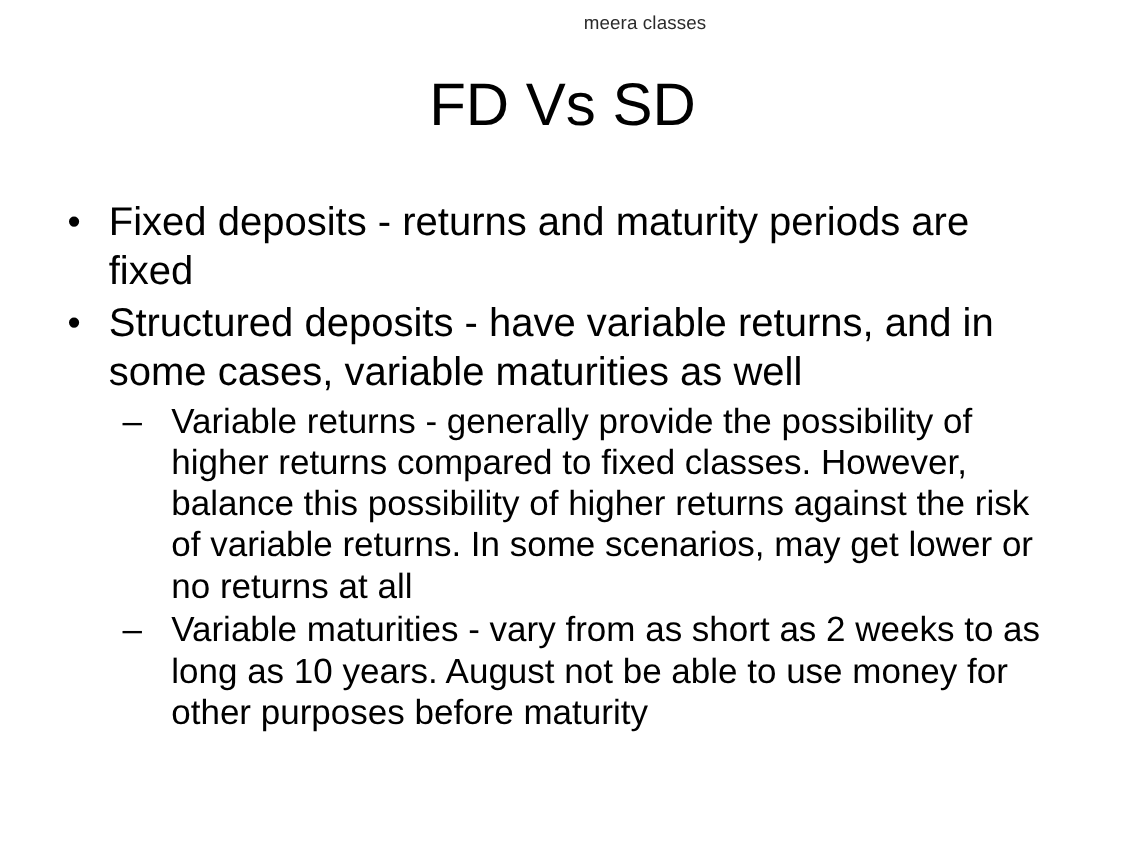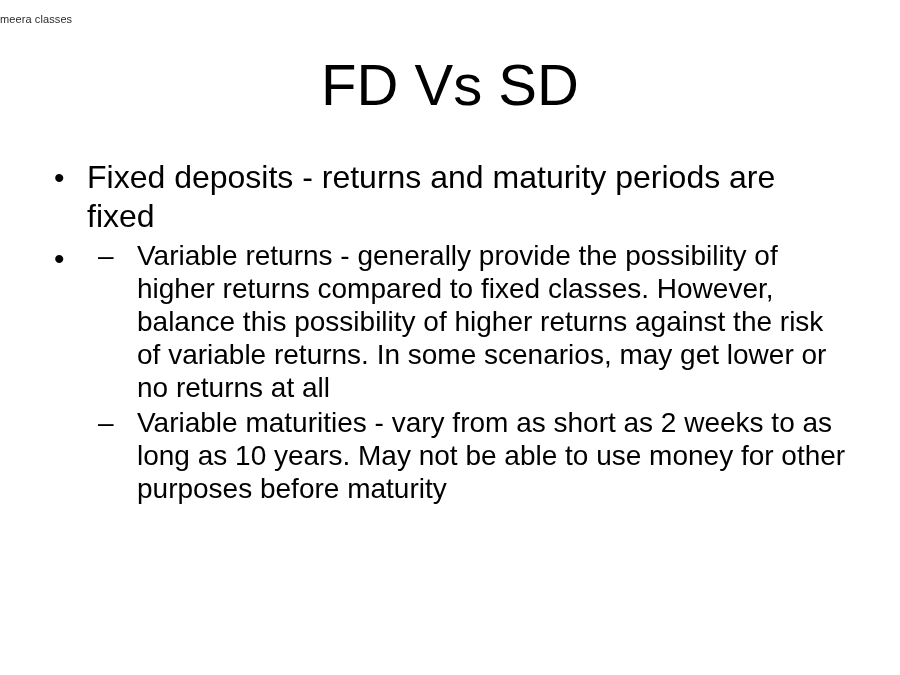--- a/index.html
+++ b/index.html
@@ -18,38 +18,38 @@
     color: #000000;
     -webkit-font-smoothing: antialiased;
   }
 
   
   .header-note {
     position: absolute;
     top: 12px;
     left: 0;
     width: 900px;
-    text-align: left;
+    text-align: right;
     padding-right: 335px;
     box-sizing: border-box;
-    font-size: 11px;
+    font-size: 15px;
     line-height: 14px;
     color: #2b2b2b;
     letter-spacing: 0.1px;
     white-space: nowrap;
   }
 
   
   .slide-title {
     position: absolute;
     top: 51px;
     left: 0;
     width: 900px;
     text-align: center;
-    font-size: 58px;
+    font-size: 48px;
     line-height: 68px;
     font-weight: normal;
     color: #000000;
     letter-spacing: 0px;
   }
 
   
   .body-block {
     position: absolute;
     top: 158px;
@@ -131,29 +131,30 @@
   <div class="body-block">
     <ul class="lvl1">
 
       <li class="lvl1-item">
         <span class="marker-dot">•</span>
         <span class="lvl1-text">Fixed deposits - returns and maturity periods are fixed</span>
       </li>
 
       <li class="lvl1-item">
         <span class="marker-dot">•</span>
+        <span class="lvl1-text">Structured deposits - have variable returns, and in some cases, variable maturities as well</span>
 
         <ul class="lvl2">
           <li class="lvl2-item">
             <span class="marker-dash">–</span>
             <span class="lvl2-text">Variable returns - generally provide the possibility of higher returns compared to fixed classes. However, balance this possibility of higher returns against the risk of variable returns. In some scenarios, may get lower or no returns at all</span>
           </li>
           <li class="lvl2-item">
             <span class="marker-dash">–</span>
-            <span class="lvl2-text">Variable maturities - vary from as short as 2 weeks to as long as 10 years. May not be able to use money for other purposes before maturity</span>
+            <span class="lvl2-text">Variable maturities - vary from as short as 2 weeks to as long as 10 years. August not be able to use money for other purposes before maturity</span>
           </li>
         </ul>
       </li>
 
     </ul>
   </div>
 
 </div>
 
 </body></html>

